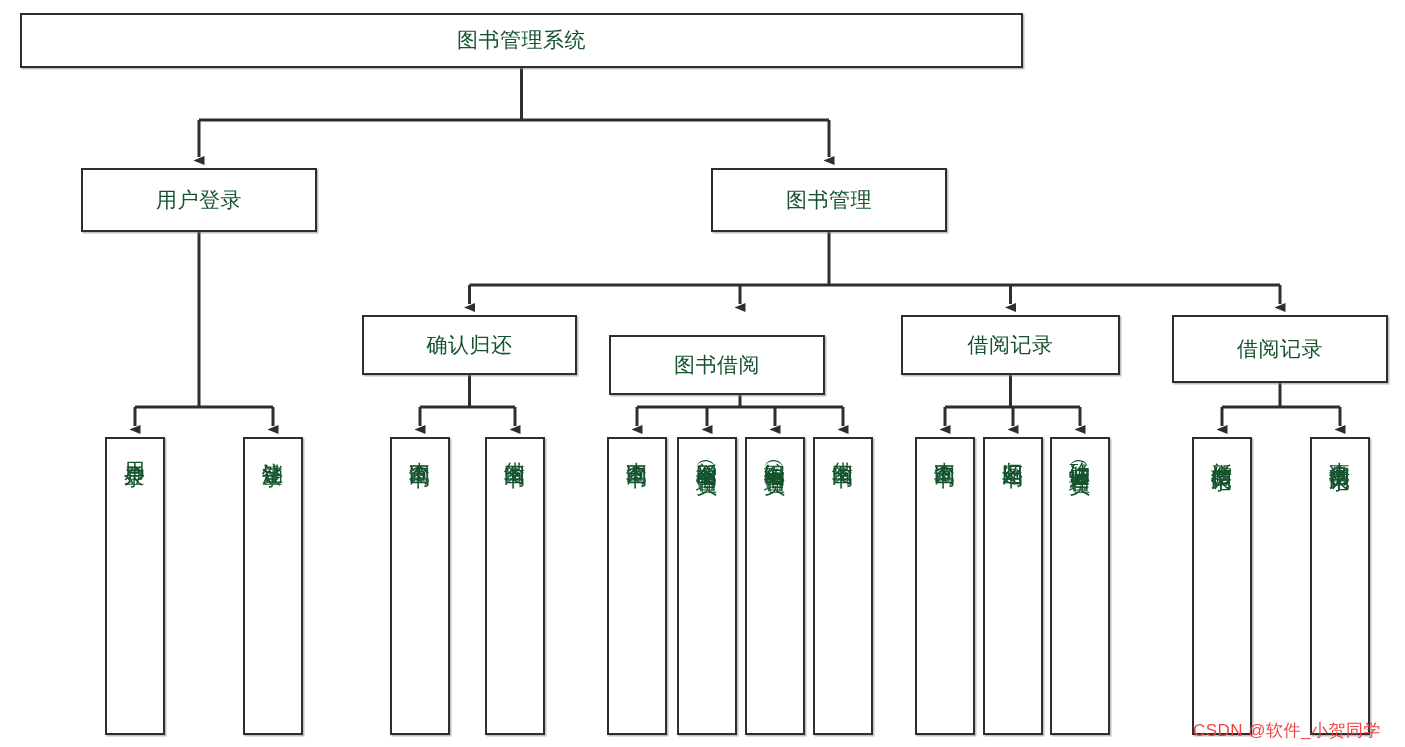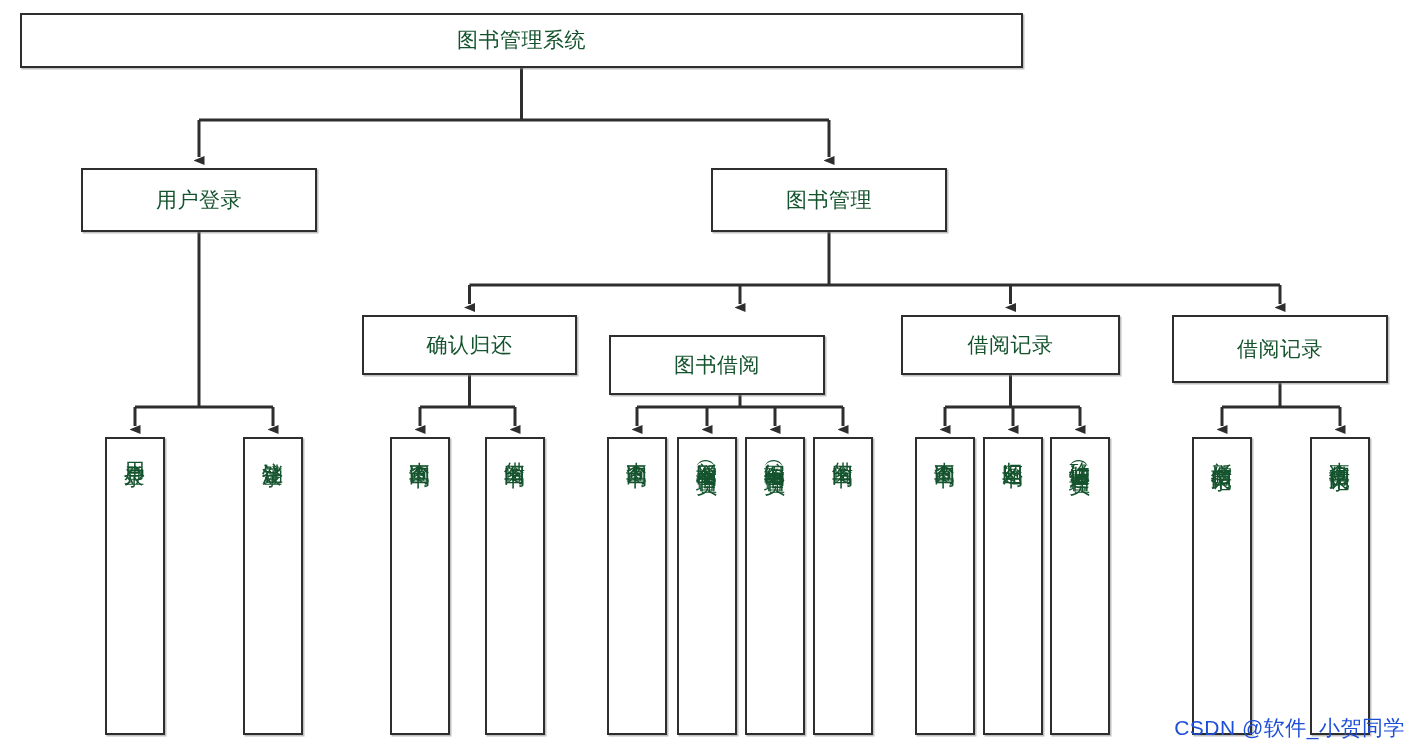--- a/index.html
+++ b/index.html
@@ -59,24 +59,24 @@
     writing-mode: vertical-rl;
     text-orientation: upright;
     font-size: 21px;
     letter-spacing: 2px;
     line-height: 1;
     height: auto;
     max-height: 100%;
   }
   #watermark {
     position: absolute;
-    right: 0;
+    right: 24px;
     bottom: 5px;
-    font-size: 21px;
-    color: #1d4ed8;
+    font-size: 17px;
+    color: #ef4444;
     letter-spacing: 0.5px;
     user-select: none;
     white-space: nowrap;
   }
 </style>
 </head>
 <body>
 
 <div id="diagram-root">
 

